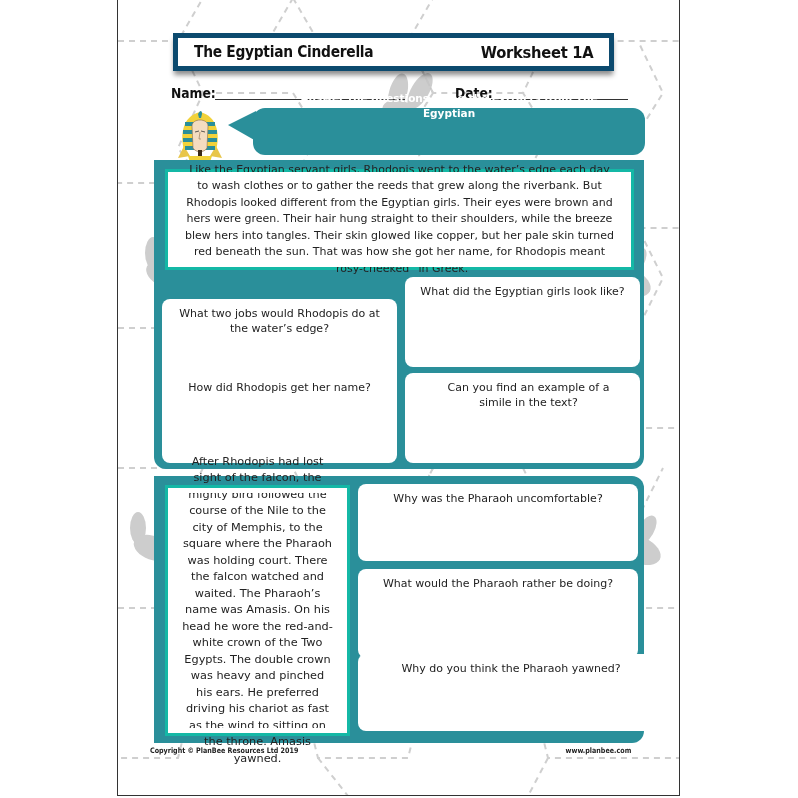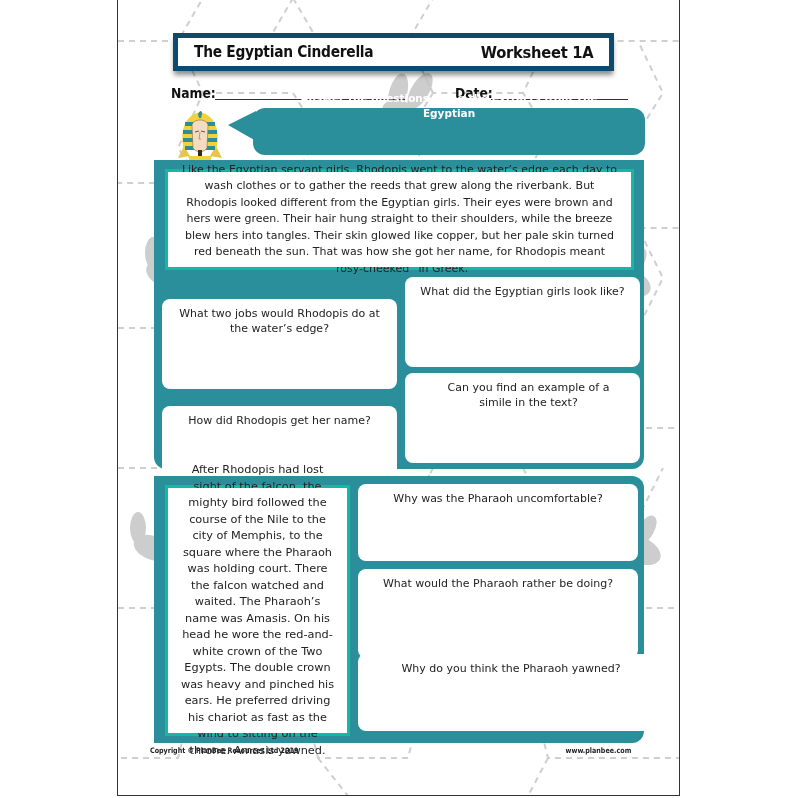--- a/index.html
+++ b/index.html
@@ -10,21 +10,21 @@
   .title-bar { left:55px; top:35px; width:441px; height:38px; background:#fff; box-shadow:0 5px 5px -1px rgba(0,0,0,0.45); display:flex; align-items:center; justify-content:space-between; padding:0 16px 0 16px; box-sizing:border-box; border:5px solid #0c4a6e; }
   .title-text { font-family:"DejaVu Sans", sans-serif; font-weight:bold; font-size:15px; color:#111; letter-spacing:-0.3px; transform:scaleX(0.92); transform-origin:left center; }
   .ws-text { font-family:"DejaVu Sans", sans-serif; font-weight:bold; font-size:16px; color:#111; letter-spacing:-0.3px; transform:scaleX(0.92); transform-origin:right center; }
   .field-label { font-family:"DejaVu Sans", sans-serif; font-weight:bold; font-size:14px; color:#111; transform:scaleX(0.88); transform-origin:left center; }
   .field-line { border-bottom:1.3px solid #333; height:1px; }
   .bubble { left:135px; top:110px; width:392px; height:47px; background:#2a8f9a; border-radius:12px; color:#fff; font-size:10.5px; font-weight:bold; text-align:center; display:flex; flex-direction:column; justify-content:center; line-height:15px; box-sizing:border-box; padding:0 20px;gap:37px; }
   .bubble-tail { left:110px; top:113px; width:0; height:0; border-top:14px solid transparent; border-bottom:16px solid transparent; border-right:28px solid #2a8f9a; }
   .panel { background:#2a8f9a; box-sizing:border-box; }
   .panel1 { left:36px; top:162px; width:490px; height:309px; border-radius:0 0 12px 12px; }
   .panel2 { left:36px; top:478px; width:490px; height:267px; border-radius:0 12px 12px 0; }
-  .extract { background:#fff; border:3px solid #14b8a6; outline:5px solid #fff; outline-offset:-8px; box-sizing:border-box; text-align:center; font-size:11px; color:#222; line-height:16.5px; display:flex; align-items:center; justify-content:center; }
+  .extract { background:#fff; border:7px solid #14b8a6; outline:5px solid #fff; outline-offset:-8px; box-sizing:border-box; text-align:center; font-size:11px; color:#222; line-height:16.5px; display:flex; align-items:center; justify-content:center; }
   .extract1 { left:47px; top:171px; width:469px; height:101px; padding:0 10px; }
   .extract2 { left:47px; top:487px; width:185px; height:251px; padding:0 10px; font-size:11.3px; line-height:16.5px; }
   .qbox { background:#fff; border-radius:8px; box-sizing:border-box; text-align:center; font-size:11px; color:#222; line-height:15px; padding:7px 8px 0 8px; }
   .footer { font-size:7.5px; font-weight:bold; color:#222; top:748px; transform:scaleX(0.85); }
   .pharaoh { left:52px; top:108px; width:60px; height:56px; }
 </style>
 </head>
 <body>
 
 <div class="page">
@@ -139,21 +139,21 @@
   <div class="abs panel panel1"></div>
   <div class="abs extract extract1">
     <span>Like the Egyptian servant girls, Rhodopis went to the water’s edge each day to wash clothes or to gather the reeds that grew along the riverbank. But Rhodopis looked different from the Egyptian girls. Their eyes were brown and hers were green. Their hair hung straight to their shoulders, while the breeze blew hers into tangles. Their skin glowed like copper, but her pale skin turned red beneath the sun. That was how she got her name, for Rhodopis meant “rosy-cheeked” in Greek.</span>
   </div>
   <div class="abs qbox" style="left:44px;top:279px;width:235px;height:90px;margin-top:22px;">
     <span>What two jobs would Rhodopis do at the water’s edge?</span>
   </div>
   <div class="abs qbox" style="left:287px;top:279px;width:235px;height:90px;">
     <span>What did the Egyptian girls look like?</span>
   </div>
-  <div class="abs qbox" style="left:44px;top:375px;width:235px;height:90px;margin-top:33px;">
+  <div class="abs qbox" style="left:44px;top:375px;width:235px;height:90px;">
     <span>How did Rhodopis get her name?</span>
   </div>
   <div class="abs qbox" style="left:287px;top:375px;width:235px;height:90px;padding-left:26px;padding-right:14px;">
     <span>Can you find an example of a simile in the text?</span>
   </div>
 
   <div class="abs panel panel2"></div>
   <div class="abs extract extract2">
     <span>After Rhodopis had lost sight of the falcon, the mighty bird followed the course of the Nile to the city of Memphis, to the square where the Pharaoh was holding court. There the falcon watched and waited. The Pharaoh’s name was Amasis. On his head he wore the red-and-white crown of the Two Egypts. The double crown was heavy and pinched his ears. He preferred driving his chariot as fast as the wind to sitting on the throne. Amasis yawned.</span>
   </div>

